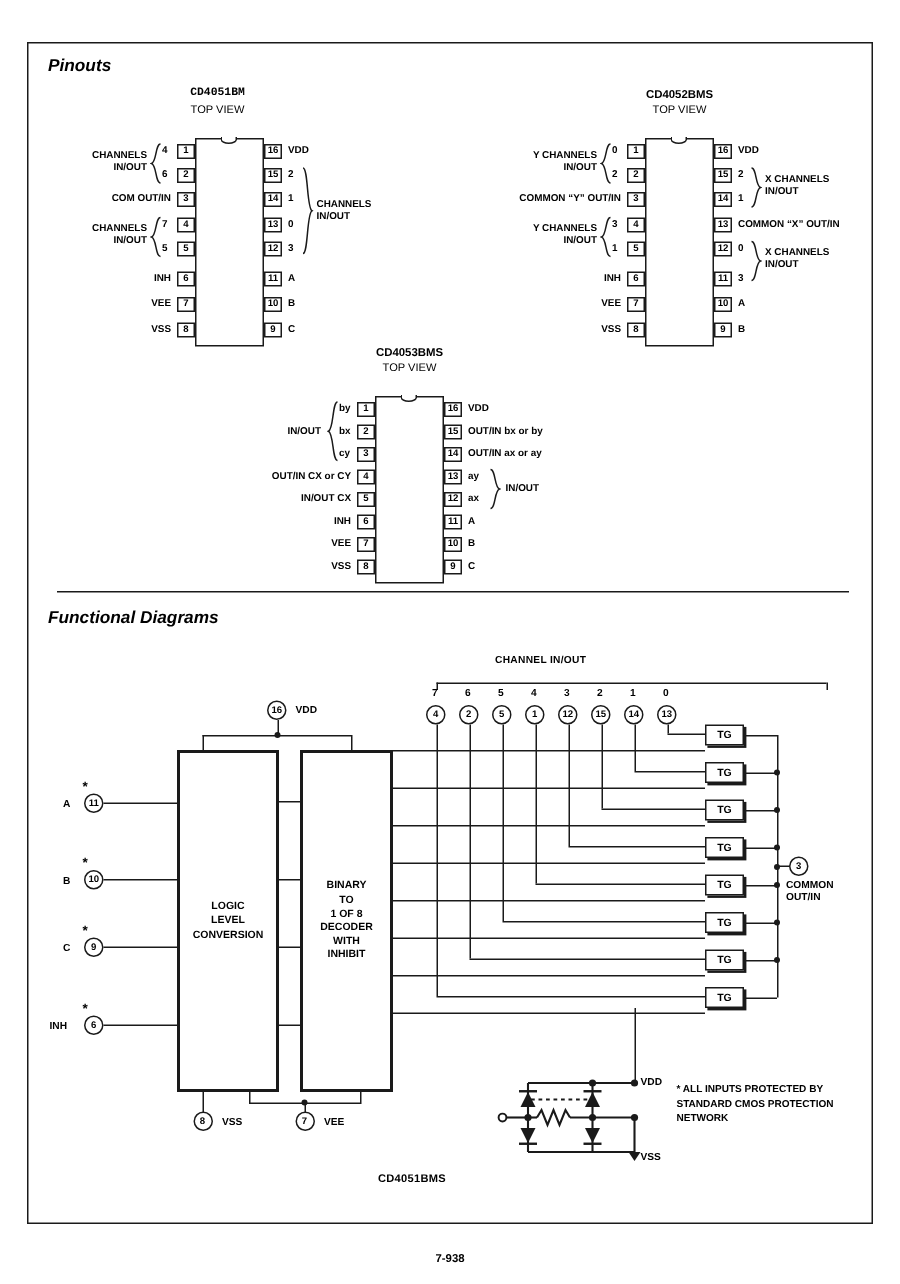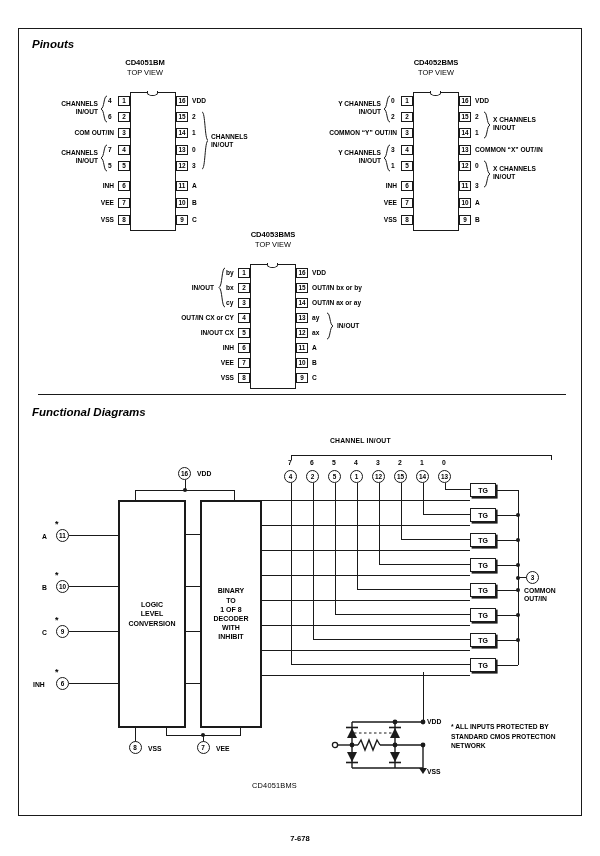--- a/index.html
+++ b/index.html
@@ -105,21 +105,21 @@
     background:#1a1a1a;
   }
   .chan-head{
     position:absolute; font-size:6.8px; font-weight:bold; letter-spacing:.2px;
   }
   .note{
     position:absolute; font-size:6.7px; font-weight:bold; line-height:9.6px;
     white-space:pre-line;
   }
   .devname{
-    position:absolute; font-size:7.4px; font-weight:normal; letter-spacing:.2px;
+    position:absolute; font-size:7.4px; font-weight:bold; letter-spacing:.2px;
   }
 
   
   .pagenum{
     position:absolute; left:0; top:834px; width:600px; text-align:center;
     font-size:7.6px; font-weight:bold;
   }
   .watermark{
     position:absolute; right:14px; top:825px;
     font-size:19px; color:#d8d8d8; letter-spacing:1px;
@@ -132,21 +132,21 @@
 <div class="page">
 
 
   <div class="frame"></div>
   <div class="sec-rule"></div>
 
   <div class="sec-head pinouts">Pinouts</div>
   <div class="sec-head func">Functional Diagrams</div>
 
   <div class="dip" style="left:60px; top:58px; width:180px; height:175px;">
-    <div class="ttl" style="left:10px; width:150px;">CD4051BM</div>
+    <div class="ttl" style="left:10px; width:150px;font-family:Liberation Mono, monospace;">CD4051BM</div>
     <div class="ttl2" style="left:10px; width:150px;">TOP VIEW</div>
 
     <div class="body" style="left:70px; top:34px; width:46px; height:139px;"></div>
     <div class="notch" style="left:87px; top:33px;"></div>
 
     <div class="pin" style="left:58px; top:38px;">1</div>
     <div class="pin" style="left:58px; top:54px;">2</div>
     <div class="pin" style="left:58px; top:70px;">3</div>
     <div class="pin" style="left:58px; top:87px;">4</div>
     <div class="pin" style="left:58px; top:103px;">5</div>
@@ -193,21 +193,21 @@
     <div class="plabel l" style="left:132px; top:141px;">B</div>
     <div class="plabel l" style="left:132px; top:158px;">C</div>
 
     <svg class="brace-svg" style="left:140px; top:53px;" width="9" height="60" viewBox="0 0 9 60">
         <path d="M2 1 C5.5 1 4.5 28 8 29.5 C4.5 31 5.5 58 2 58" fill="none" stroke="#1a1a1a" stroke-width="1"></path>
       </svg>
     <div class="plabel l" style="left:151px; top:75px; white-space:pre-line;">CHANNELS
 IN/OUT</div>
   </div>
 
-  <div class="dip" style="left:351px; top:58px; width:220px; height:175px;">
+  <div class="dip" style="left:368px; top:58px; width:220px; height:175px;">
     <div class="ttl" style="left:30px; width:110px;">CD4052BMS</div>
     <div class="ttl2" style="left:30px; width:110px;">TOP VIEW</div>
 
     <div class="body" style="left:62px; top:34px; width:46px; height:139px;"></div>
     <div class="notch" style="left:79px; top:33px;"></div>
 
     <div class="pin" style="left:50px; top:38px;">1</div>
     <div class="pin" style="left:50px; top:54px;">2</div>
     <div class="pin" style="left:50px; top:70px;">3</div>
     <div class="pin" style="left:50px; top:87px;">4</div>
@@ -520,15 +520,15 @@
     <div class="vline" style="left:423px; top:672px; height:50px;"></div>
     <div class="hline" style="left:423px; top:722px; width:1px;"></div>
 
     <div class="note" style="left:451px; top:722px; width:140px;">* ALL INPUTS PROTECTED BY
 STANDARD CMOS PROTECTION
 NETWORK</div>
 
     <div class="devname" style="left:252px; top:781px;">CD4051BMS</div>
   </div>
 
-  <div class="pagenum">7-678</div>
+  <div class="pagenum">7-938</div>
 
 </div>
 
 </body></html>

